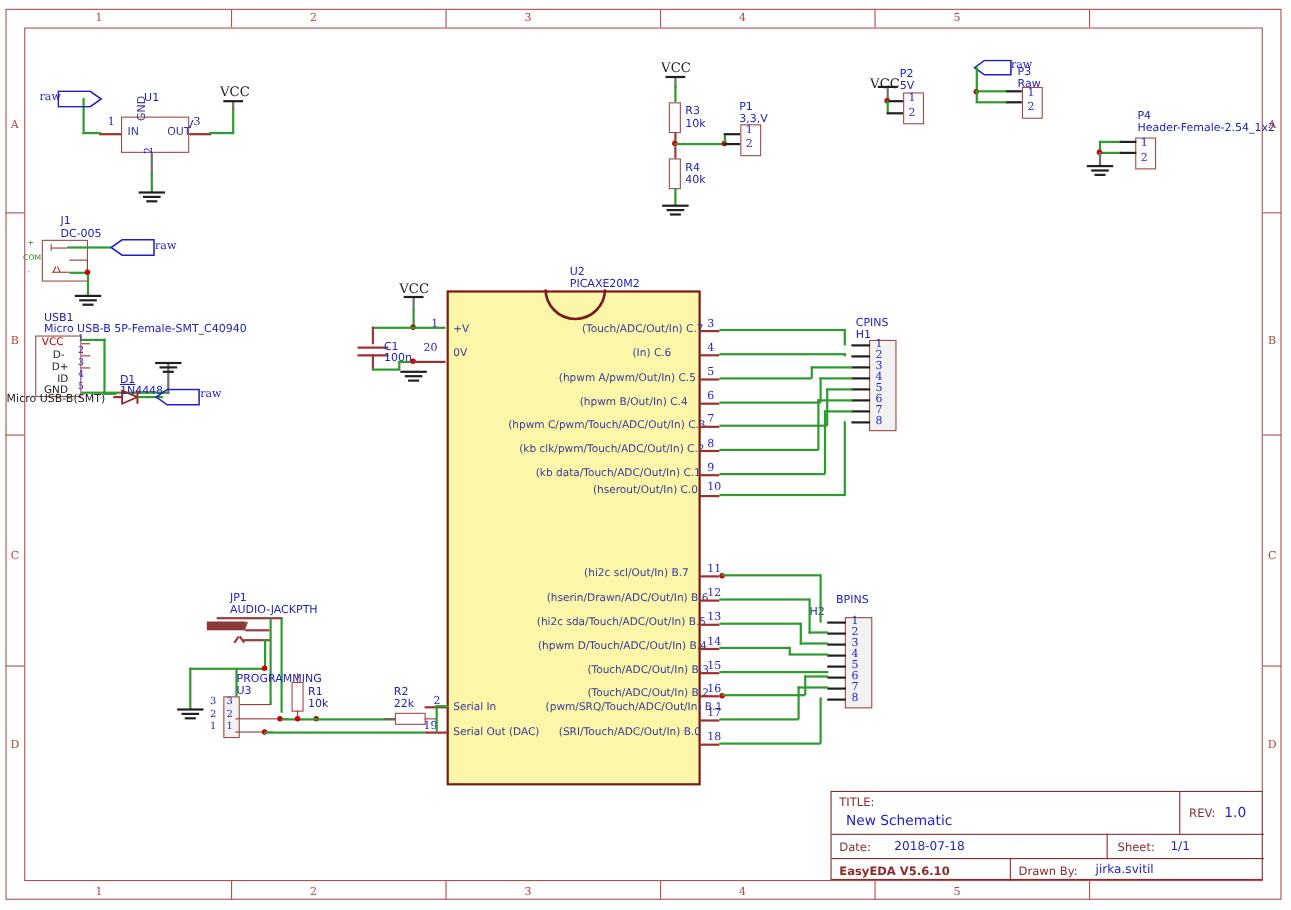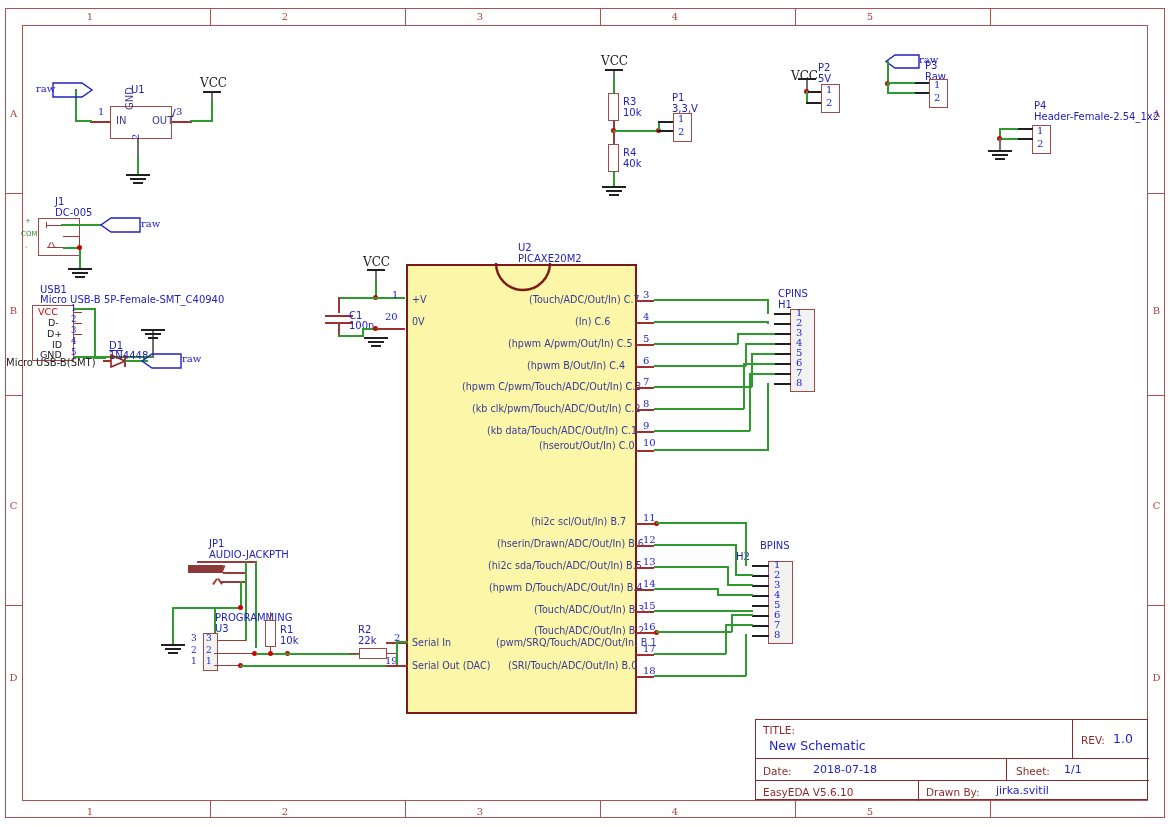--- a/index.html
+++ b/index.html
@@ -558,18 +558,18 @@
     <div class="abs tb-line" style="left:250px;top:38px;width:1.4px;height:22px;"></div>
     <div class="abs tb-line" style="left:162px;top:60px;width:1.4px;height:21px;"></div>
     <div class="abs tb-lbl" style="left:7px;top:4px;">TITLE:</div>
     <div class="abs tb-val" style="left:13px;top:18px;">New Schematic</div>
     <div class="abs tb-lbl" style="left:325px;top:14px;">REV:</div>
     <div class="abs tb-val" style="left:357px;top:11px;">1.0</div>
     <div class="abs tb-lbl" style="left:7px;top:45px;">Date:</div>
     <div class="abs tb-val-s" style="left:57px;top:43px;">2018-07-18</div>
     <div class="abs tb-lbl" style="left:260px;top:45px;">Sheet:</div>
     <div class="abs tb-val-s" style="left:308px;top:43px;">1/1</div>
-    <div class="abs tb-lbl" style="left:7px;top:66px;">EasyEDA V5.6.10</div>
+    <div class="abs tb-lbl" style="left:7px;top:66px;font-weight:bold;">EasyEDA V5.6.10</div>
     <div class="abs tb-lbl" style="left:170px;top:66px;">Drawn By:</div>
     <div class="abs tb-val-s" style="left:240px;top:64px;">jirka.svitil</div>
   </div>
 
 </div>
 
 </body></html>

